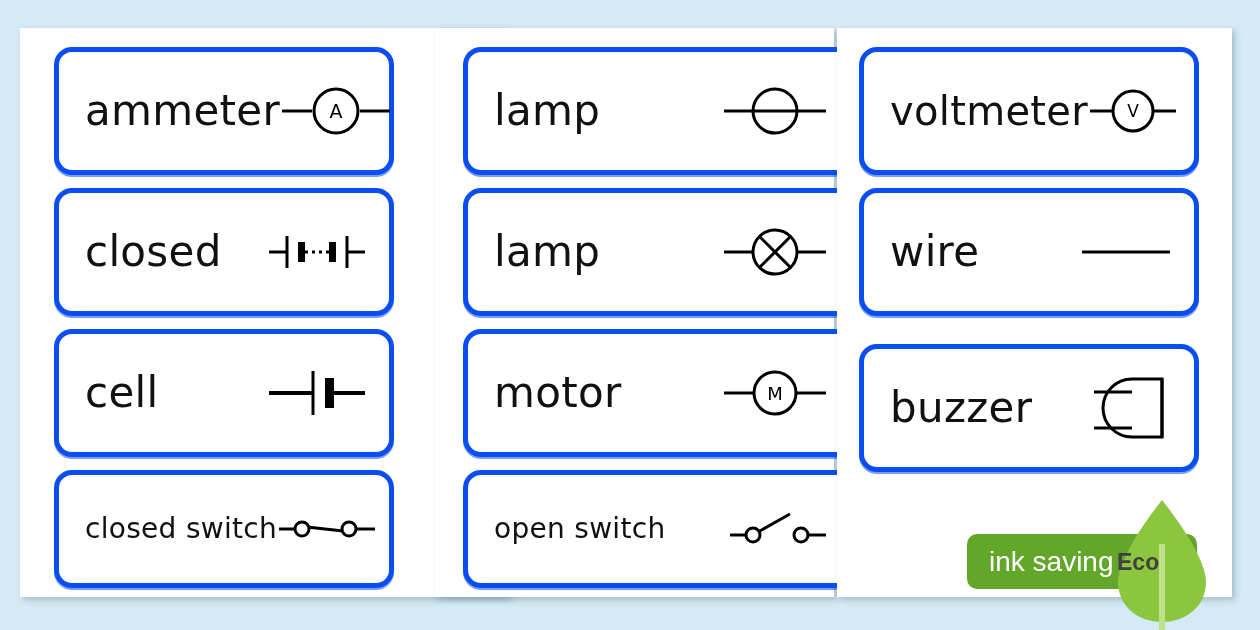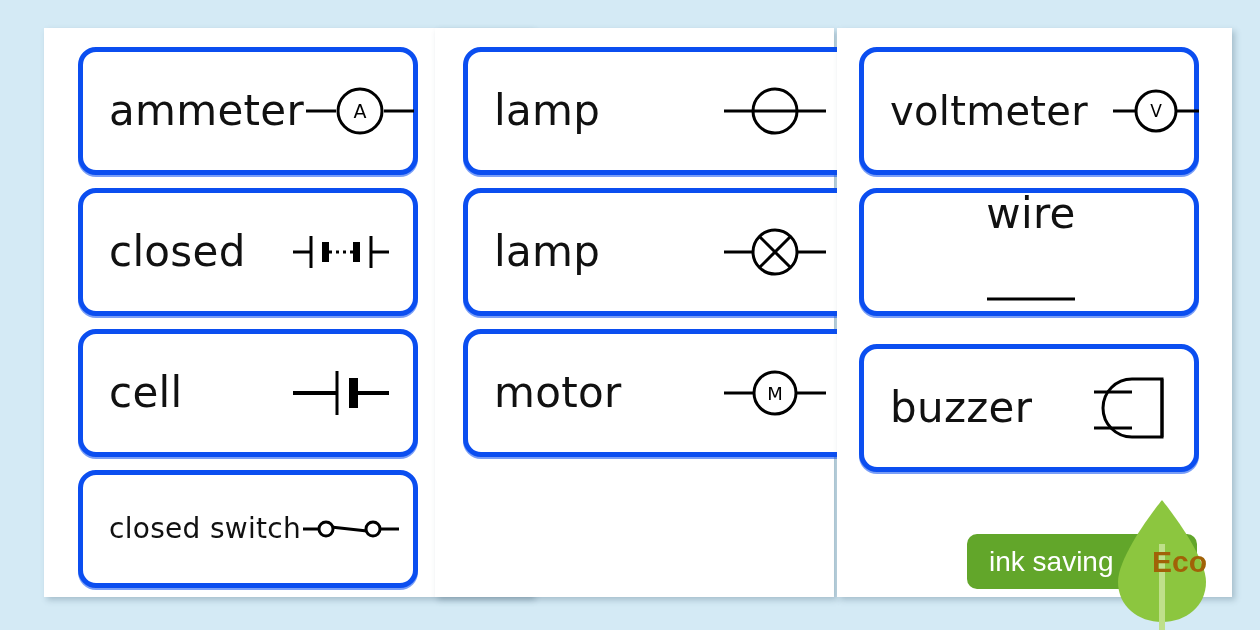--- a/index.html
+++ b/index.html
@@ -19,21 +19,21 @@
     width: 1260px; height: 630px;
   }
   .page {
     position: absolute;
     top: 28px;
     height: 569px;
     background: #ffffff;
     box-shadow: 3px 3px 6px rgba(60,90,110,0.30);
     box-sizing: border-box;
   }
-  #page-1 { left: 44px;  width: 488px; }
+  #page-1 { left: 20px;  width: 488px; }
   #page-2 { left: 435px; width: 399px; }
   #page-3 { left: 837px; width: 395px; }
 
   .card {
     position: absolute;
     border: 5px solid #0b4ef0;
     border-radius: 18px;
     background: #fff;
     box-sizing: border-box;
     display: flex;
@@ -104,24 +104,24 @@
     width: 96px;
     height: 135px;
   }
   .eco-leaf svg { display: block; }
   .eco-leaf-text {
     position: absolute;
     left: 150px;
     top: 50%;
     transform: translateY(-50%);
     width: 90px;
-    text-align: right;
-    color: #a16207;
+    text-align: left;
+    color: #404040;
     font-family: "Liberation Sans", sans-serif;
-    font-size: 30px;
+    font-size: 23px;
     font-weight: bold;
     white-space: nowrap;
   }
 </style>
 </head>
 <body style="background: rgb(212, 234, 245);">
 
 <div class="sheet-stage">
 
   <div class="page" id="page-1">
@@ -212,38 +212,50 @@
       <span class="card-symbol">
         <svg width="106" height="50" viewBox="0 0 106 50">
           <line x1="2" y1="25" x2="31" y2="25" stroke="#000" stroke-width="3"></line>
           <line x1="75" y1="25" x2="104" y2="25" stroke="#000" stroke-width="3"></line>
           <circle cx="53" cy="25" r="21" fill="none" stroke="#000" stroke-width="3"></circle>
           <text x="53" y="25" text-anchor="middle" dominant-baseline="central" font-family="DejaVu Sans, sans-serif" font-size="18" fill="#000">M</text>
         </svg>
       </span>
     </div>
 
+    <div class="card r4" style="border-color: rgb(11, 78, 240);">
+      <span class="card-label size-sm">open switch</span>
+      <span class="card-symbol">
+        <svg width="100" height="44" viewBox="0 0 100 44">
+          <line x1="2" y1="28" x2="20" y2="28" stroke="#000" stroke-width="3"></line>
+          <line x1="30" y1="25" x2="62" y2="7" stroke="#000" stroke-width="3"></line>
+          <line x1="80" y1="28" x2="98" y2="28" stroke="#000" stroke-width="3"></line>
+          <circle cx="25" cy="28" r="7" fill="#fff" stroke="#000" stroke-width="3"></circle>
+          <circle cx="73" cy="28" r="7" fill="#fff" stroke="#000" stroke-width="3"></circle>
+        </svg>
+      </span>
+    </div>
 
   </div>
 
   <div class="page" id="page-3">
 
-    <div class="card r1" style="border-color: rgb(11, 78, 240); gap: 23px;">
+    <div class="card r1" style="border-color: rgb(11, 78, 240);">
       <span class="card-label size-md">voltmeter</span>
       <span class="card-symbol">
         <svg width="90" height="48" viewBox="0 0 90 48">
           <line x1="2" y1="24" x2="24" y2="24" stroke="#000" stroke-width="3"></line>
           <line x1="66" y1="24" x2="88" y2="24" stroke="#000" stroke-width="3"></line>
           <circle cx="45" cy="24" r="20" fill="none" stroke="#000" stroke-width="3"></circle>
           <text x="45" y="24" text-anchor="middle" dominant-baseline="central" font-family="DejaVu Sans, sans-serif" font-size="17" fill="#000">V</text>
         </svg>
       </span>
     </div>
 
-    <div class="card r2" style="border-color: rgb(11, 78, 240); flex-direction: column;">
+    <div class="card r2" style="border-color: rgb(11, 78, 240);">
       <span class="card-label size-lg">wire</span>
       <span class="card-symbol">
         <svg width="92" height="24" viewBox="0 0 92 24">
           <line x1="2" y1="12" x2="90" y2="12" stroke="#000" stroke-width="3"></line>
         </svg>
       </span>
     </div>
 
     <div class="card r3" style="border-color: rgb(11, 78, 240); margin-top: 15px;">
       <span class="card-label size-lg">buzzer</span>

